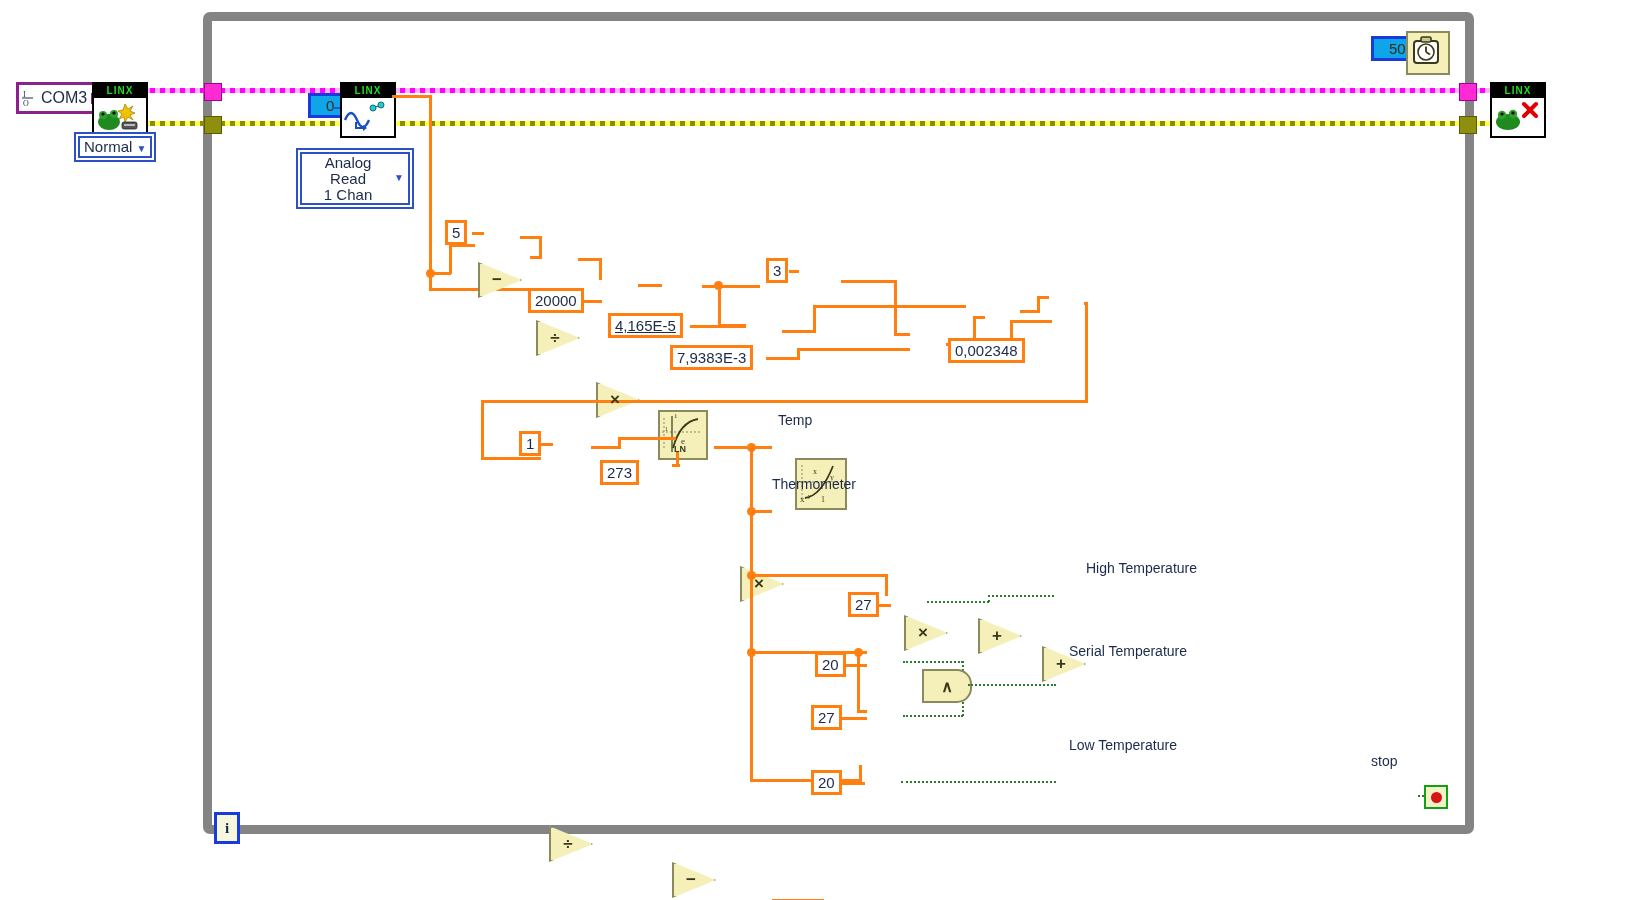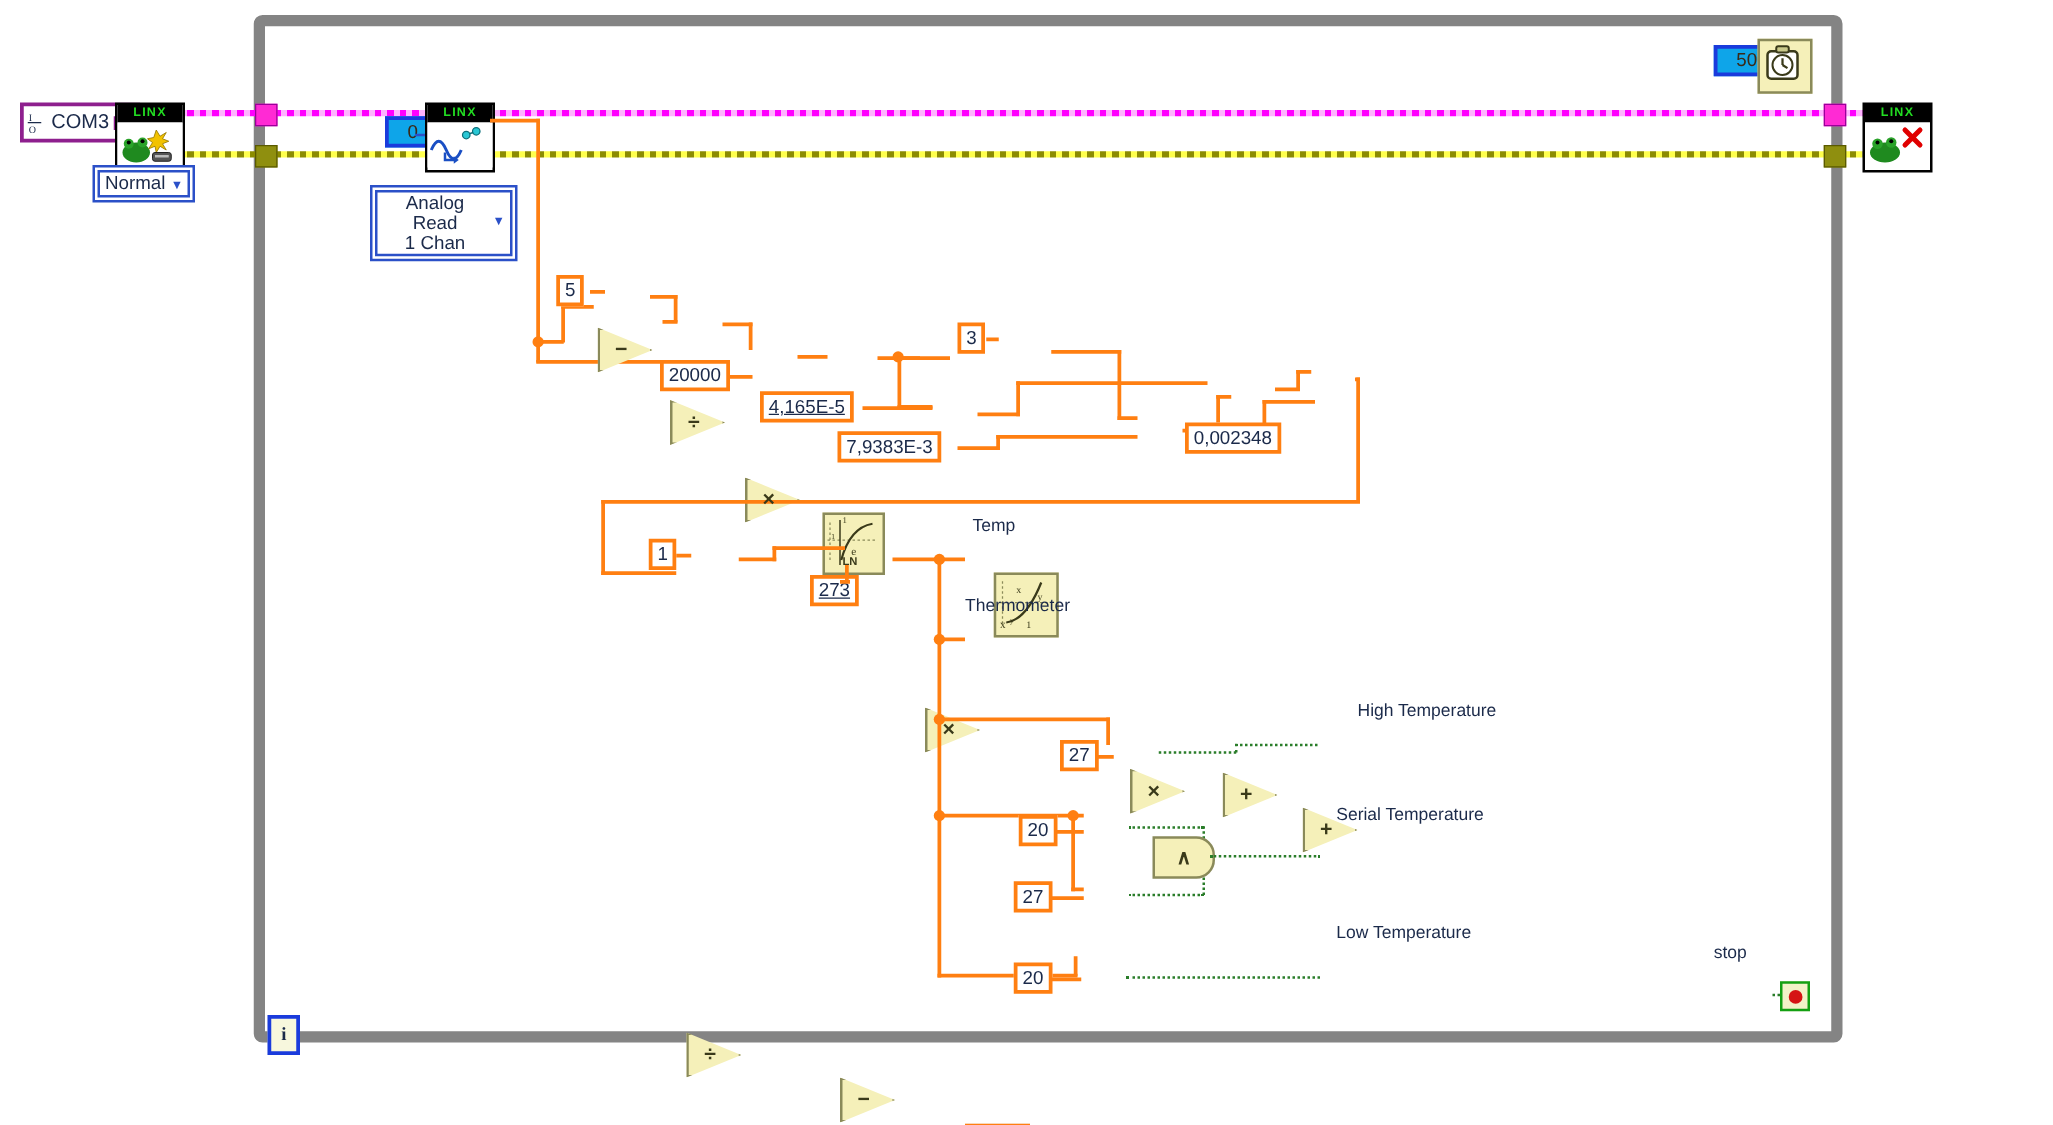--- a/index.html
+++ b/index.html
@@ -308,21 +308,21 @@
 <div class="abs wire-orange wh" style="left:541px;top:443px;width:12px;"></div>
 
 <div class="abs op" style="left:549px;top:428px;">
   <div class="tri"></div>
     <div class="gl">÷</div>
 </div>
 <div class="abs wire-orange wh" style="left:591px;top:446px;width:30px;"></div>
 <div class="abs wire-orange wv" style="left:618px;top:437px;height:12px;"></div>
 <div class="abs wire-orange wh" style="left:618px;top:437px;width:58px;"></div>
 
-<div class="abs const" style="left:648px;top:460px;text-decoration:underline;">273</div>
+<div class="abs const" style="left:600px;top:460px;">273</div>
 <div class="abs wire-orange wv" style="left:676px;top:452px;height:14px;"></div>
 <div class="abs wire-orange wh" style="left:672px;top:464px;width:8px;"></div>
 
 <div class="abs op" style="left:672px;top:428px;">
   <div class="tri"></div>
     <div class="gl">−</div>
 </div>
 
 <div class="abs wire-orange wh" style="left:714px;top:446px;width:58px;"></div>
 <div class="abs wire-orange wv" style="left:750px;top:446px;height:336px;"></div>

